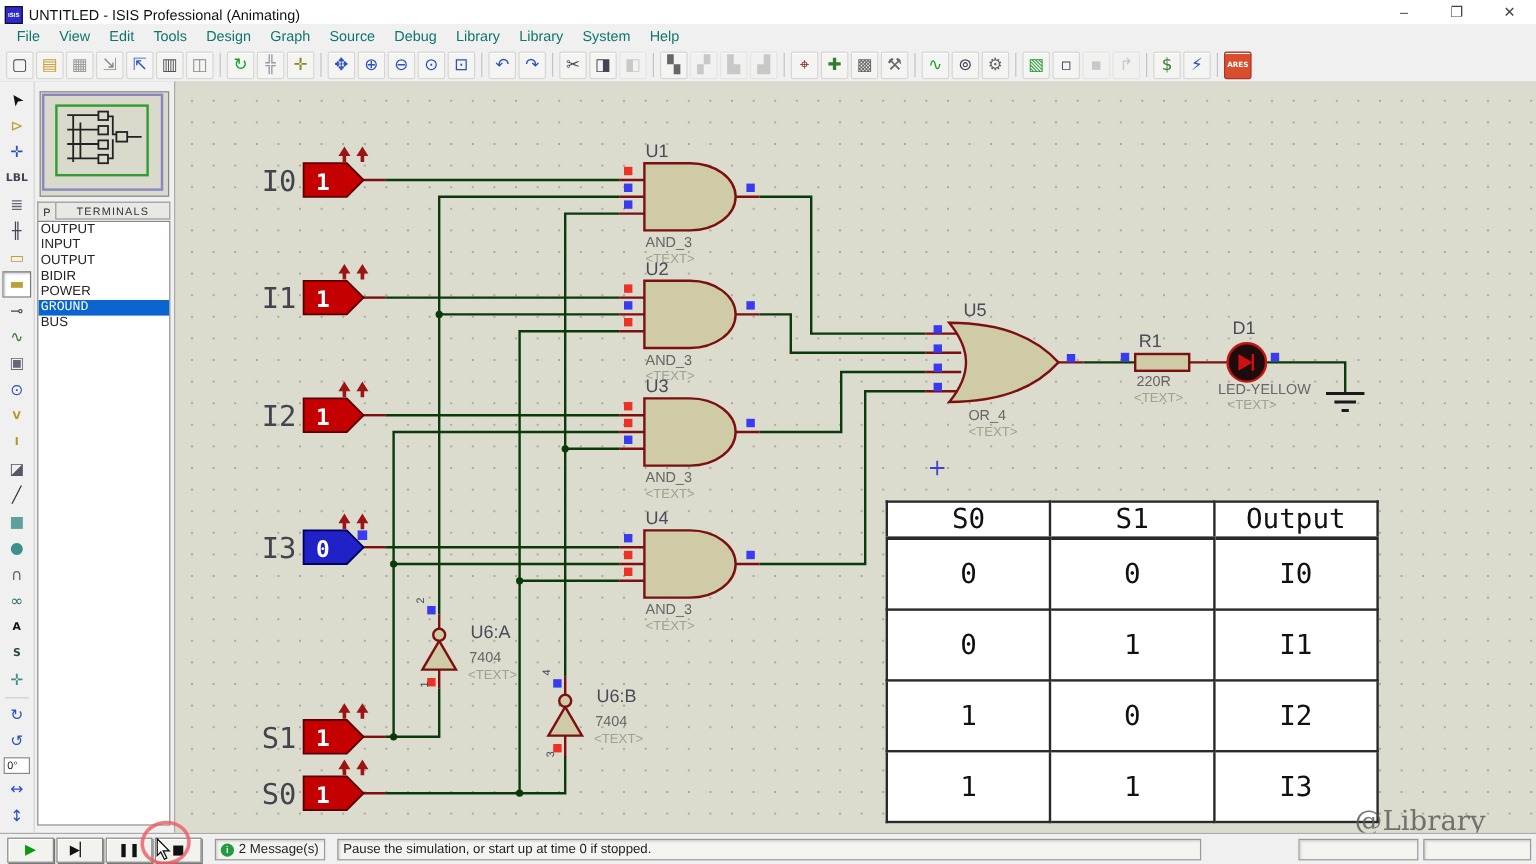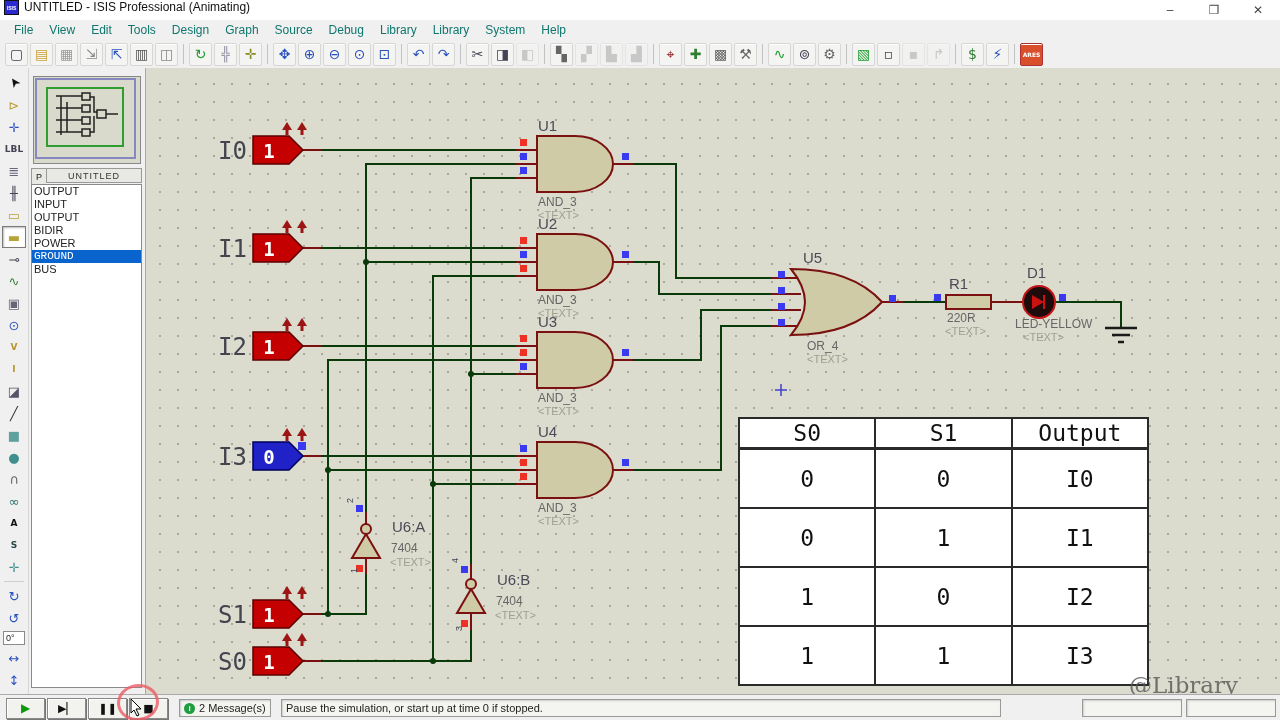--- a/index.html
+++ b/index.html
@@ -1,21 +1,21 @@
 <!DOCTYPE html>
 <html><head>
 <meta charset="utf-8">
 <style>
   html,body{margin:0;padding:0;}
   body{width:1280px;height:720px;position:relative;overflow:hidden;
        font-family:"Liberation Sans",sans-serif;background:#f0f0f0;
        -webkit-user-select:none;user-select:none;}
   
   .titlebar{position:absolute;left:0;top:0;width:1280px;height:20px;background:#ffffff;
-            display:flex;align-items:flex-start;border-bottom:1px solid #e4e4e4;}
+            display:flex;align-items:flex-end;border-bottom:1px solid #e4e4e4;}
   .app-icon{width:13px;height:13px;margin:0 5px 0 4px;background:#2a2ad0;color:#fff;
             font-size:5px;font-weight:bold;display:flex;align-items:center;justify-content:center;
             border:1px solid #111;letter-spacing:0;}
   .title-text{font-size:12px;color:#111;}
   .win-controls{margin-left:auto;display:flex;height:100%;}
   .win-btn{width:44px;height:100%;display:flex;align-items:center;justify-content:center;
            font-size:12px;color:#444;}
   
   .menubar{position:absolute;left:0;top:20px;width:1280px;height:20px;background:#f0f0f0;
            display:flex;align-items:center;padding-left:6px;border-bottom:1px solid #e0e0e0;}
@@ -219,21 +219,21 @@
         <rect x="48" y="40" width="8" height="7"></rect>
           <rect x="48" y="52" width="8" height="7"></rect>
         <path d="M22,19 H48 M22,31 H48 M22,43 H48 M22,55 H48 M27,19 V58 M33,25 V55"></path>
         <rect x="63" y="33" width="9" height="8"></rect>
         <path d="M56,20 H60 V35 H63 M56,55 H60 V39 M72,37 H84"></path>
       </g>
     </svg>
   </div>
   <div class="sel-header">
     <div class="pbtn">P</div>
-    <div class="sel-title">UNTITLED</div>
+    <div class="sel-title">TERMINALS</div>
   </div>
   <div class="terminal-list" id="terminal-list">
       <div class="term-item">OUTPUT</div>
       <div class="term-item">INPUT</div>
       <div class="term-item">OUTPUT</div>
       <div class="term-item">BIDIR</div>
       <div class="term-item">POWER</div>
       <div class="term-item selected">GROUND</div>
       <div class="term-item">BUS</div>
     </div>

